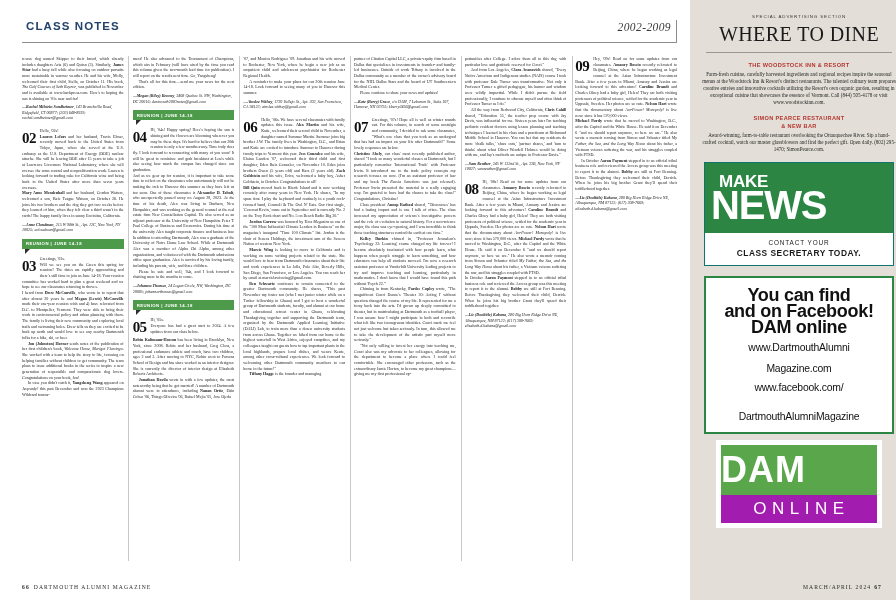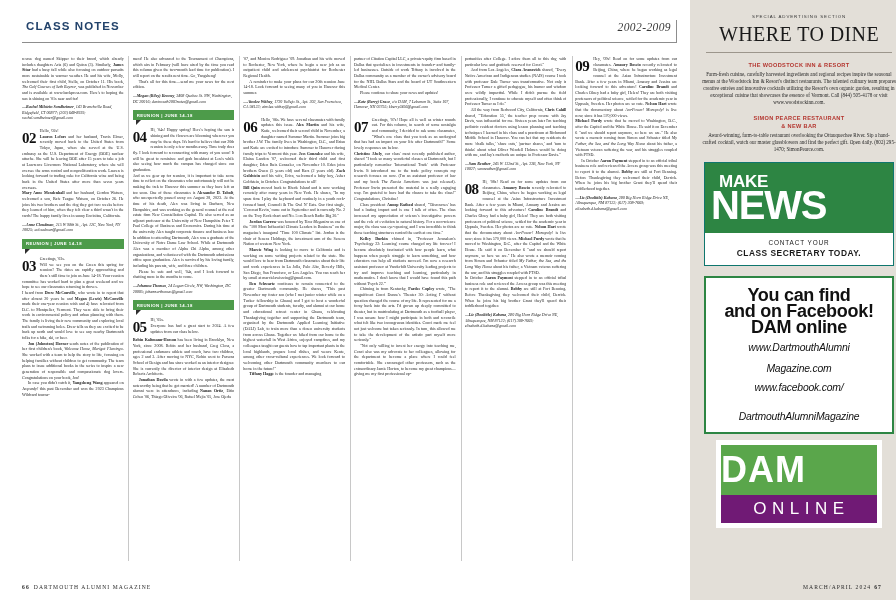--- a/index.html
+++ b/index.html
@@ -273,21 +273,20 @@
     color: #111;
     letter-spacing: -0.3px;
   }
   .do-u {
     font-family: "Liberation Sans", sans-serif;
     font-size: 10.4px;
     line-height: 12.5px;
     color: #111;
     letter-spacing: -0.2px;
     margin-top: 7px;
-    font-style: italic;
   }
 
   
   .damlogo {
     margin: 6px 14px 0 14px;
     border: 2px solid #ffffff;
     background: #ffffff;
     padding: 3px;
   }
   .dl-green {
@@ -296,21 +295,21 @@
   }
   .dl-green span {
     font-family: "Liberation Sans", sans-serif;
     font-weight: bold;
     font-size: 36px;
     line-height: 50px;
     color: #ffffff;
     letter-spacing: 1px;
   }
   .dl-dark {
-    background: #701a75;
+    background: #a21caf;
     height: 28px;
     text-align: center;
   }
   .dl-dark span {
     font-family: "Liberation Sans", sans-serif;
     font-size: 17px;
     line-height: 28px;
     color: #ffffff;
     letter-spacing: 5.5px;
     padding-left: 5px;

